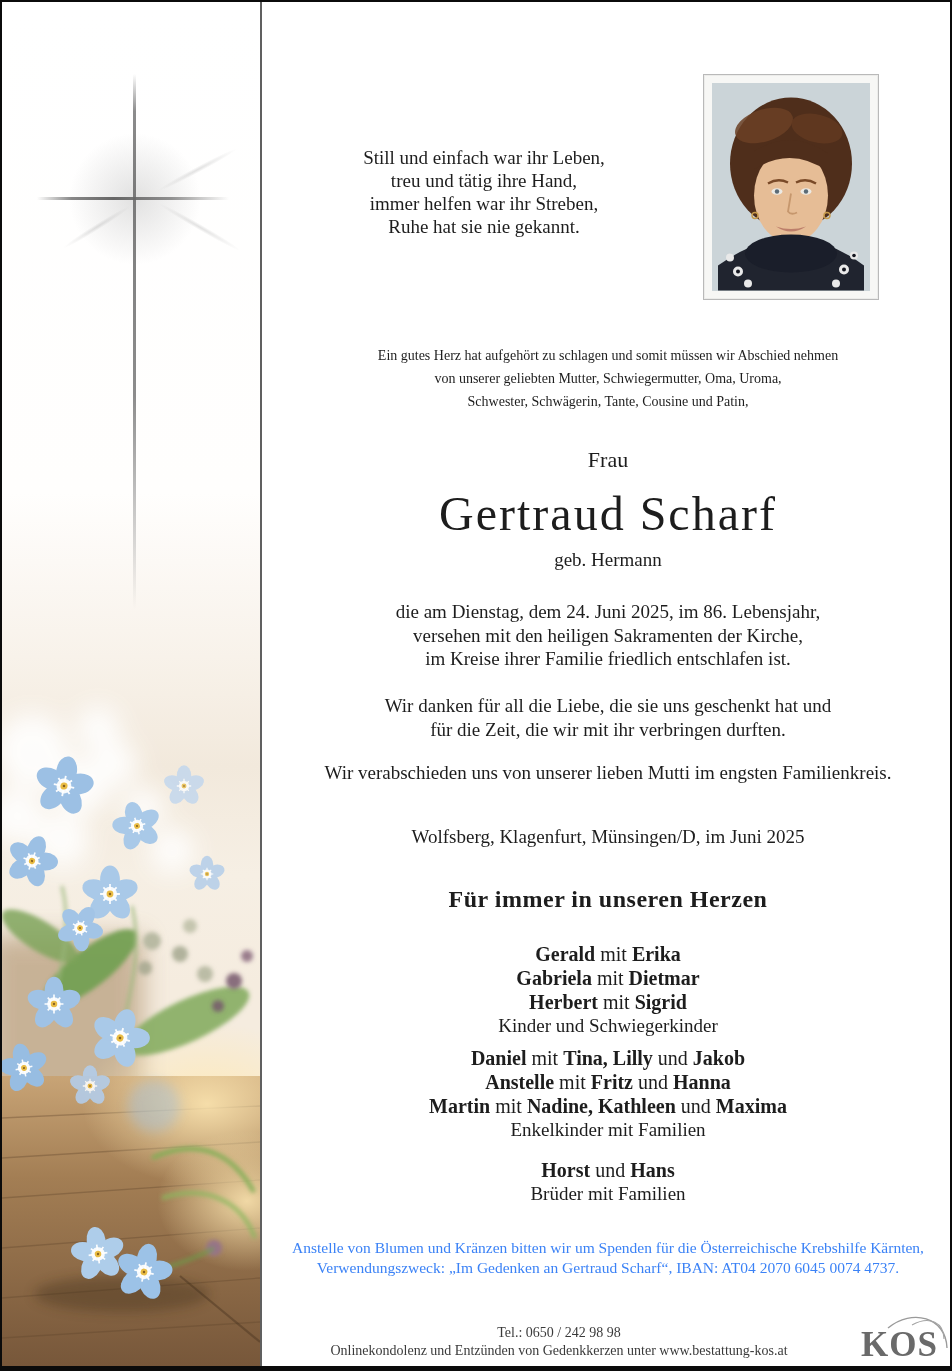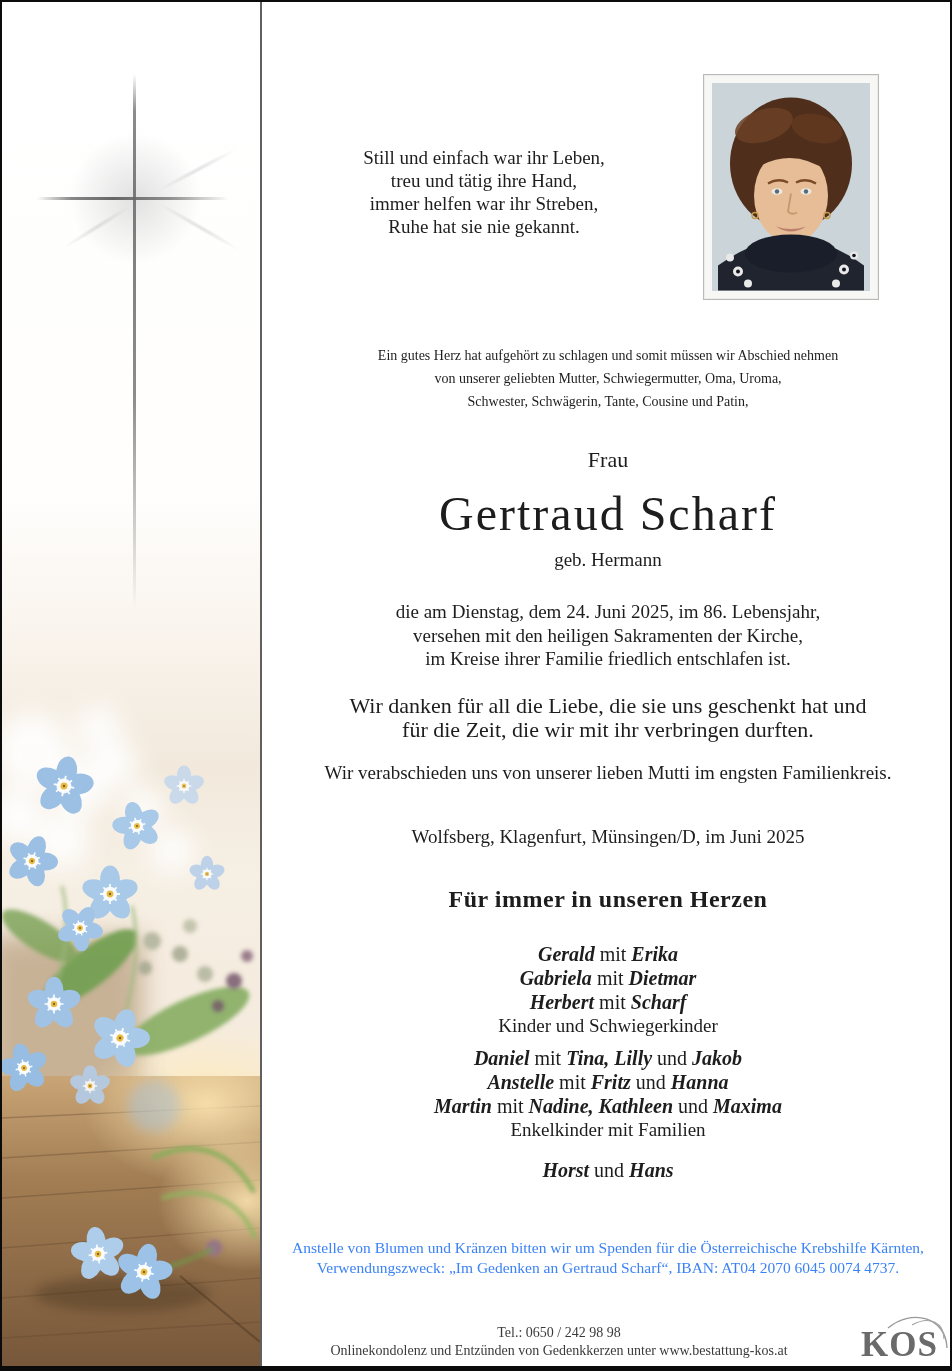--- a/index.html
+++ b/index.html
@@ -44,29 +44,29 @@
   }
   .photo-img{width:100%; height:100%; display:block; background:#cbd4d8; overflow:hidden;}
   
   .tb{position:absolute; left:262px; width:688px; text-align:center;}
   .poem{top:124px; left:262px; width:440px; font-size:19px; line-height:23px;margin-top:20px;}
   .intro{top:342px; font-size:14px; line-height:23px;}
   .salutation{top:445px; font-size:22px;}
   .name{top:484px; font-size:48px; line-height:1.15; letter-spacing:2px;}
   .maiden{top:547px; font-size:19px;}
   .death{top:598px; font-size:19px; line-height:23.5px;}
-  .thanks{top:692px; font-size:22px; line-height:23.5px;}
+  .thanks{top:692px; font-size:19px; line-height:23.5px;}
   .farewell{top:760px; font-size:19px;}
   .dateline{top:824px; font-size:19px;}
   .heading{top:884px; font-size:24px; font-weight:bold; letter-spacing:.5px;}
   .fam-children{top:940px;}
   .fam-grand{top:1044px;}
   .fam-brothers{top:1156px;}
   .fam-lines div{font-size:20px; line-height:24px;}
-  .fam-lines .bold{font-weight:bold;font-style:italic;}
+  .fam-lines .bold{font-weight:bold;}
   .fam-caption{font-size:19px; line-height:23px;}
   .closing{top:1222px; font-size:21px; font-weight:bold;}
   .donation{top:1236px; font-size:15.5px; line-height:19.5px; color:#3b82f6;}
   .footer-text{top:1322px; left:262px; width:590px; font-size:14px; line-height:18px; color:#3a3a3a;}
   .logo{position:absolute; left:858px; top:1310px; width:90px; height:57px;}
 </style>
 </head>
 <body>
 
 <div class="page">
@@ -248,38 +248,39 @@
     </div>
   <div class="tb farewell">Wir verabschieden uns von unserer lieben Mutti im engsten Familienkreis.</div>
   <div class="tb dateline">Wolfsberg, Klagenfurt, Münsingen/D, im Juni 2025</div>
 
   <div class="tb heading">Für immer in unseren Herzen</div>
 
   <div class="tb fam-children">
     <div class="fam-lines">
         <div><span class="bold">Gerald</span><span> mit </span><span class="bold">Erika</span></div>
         <div><span class="bold">Gabriela</span><span> mit </span><span class="bold">Dietmar</span></div>
-        <div><span class="bold">Herbert</span><span> mit </span><span class="bold">Scharf</span></div>
+        <div><span class="bold">Herbert</span><span> mit </span><span class="bold">Sigrid</span></div>
       </div>
     <div class="fam-caption">Kinder und Schwiegerkinder</div>
   </div>
 
   <div class="tb fam-grand">
     <div class="fam-lines">
         <div><span class="bold">Daniel</span><span> mit </span><span class="bold">Tina, Lilly</span><span> und </span><span class="bold">Jakob</span></div>
         <div><span class="bold">Anstelle</span><span> mit </span><span class="bold">Fritz</span><span> und </span><span class="bold">Hanna</span></div>
         <div><span class="bold">Martin</span><span> mit </span><span class="bold">Nadine, Kathleen</span><span> und </span><span class="bold">Maxima</span></div>
       </div>
     <div class="fam-caption">Enkelkinder mit Familien</div>
   </div>
 
   <div class="tb fam-brothers">
     <div class="fam-lines">
         <div><span class="bold">Horst</span><span> und </span><span class="bold">Hans</span></div>
       </div>
+    <div class="fam-caption">Brüder mit Familien</div>
   </div>
 
 
   <div class="tb donation">
       <div>Anstelle von Blumen und Kränzen bitten wir um Spenden für die Österreichische Krebshilfe Kärnten,</div>
       <div>Verwendungszweck: „Im Gedenken an Gertraud Scharf“, IBAN: AT04 2070 6045 0074 4737.</div>
     </div>
 
   <div class="tb footer-text">
     <div>Tel.: 0650 / 242 98 98</div>

